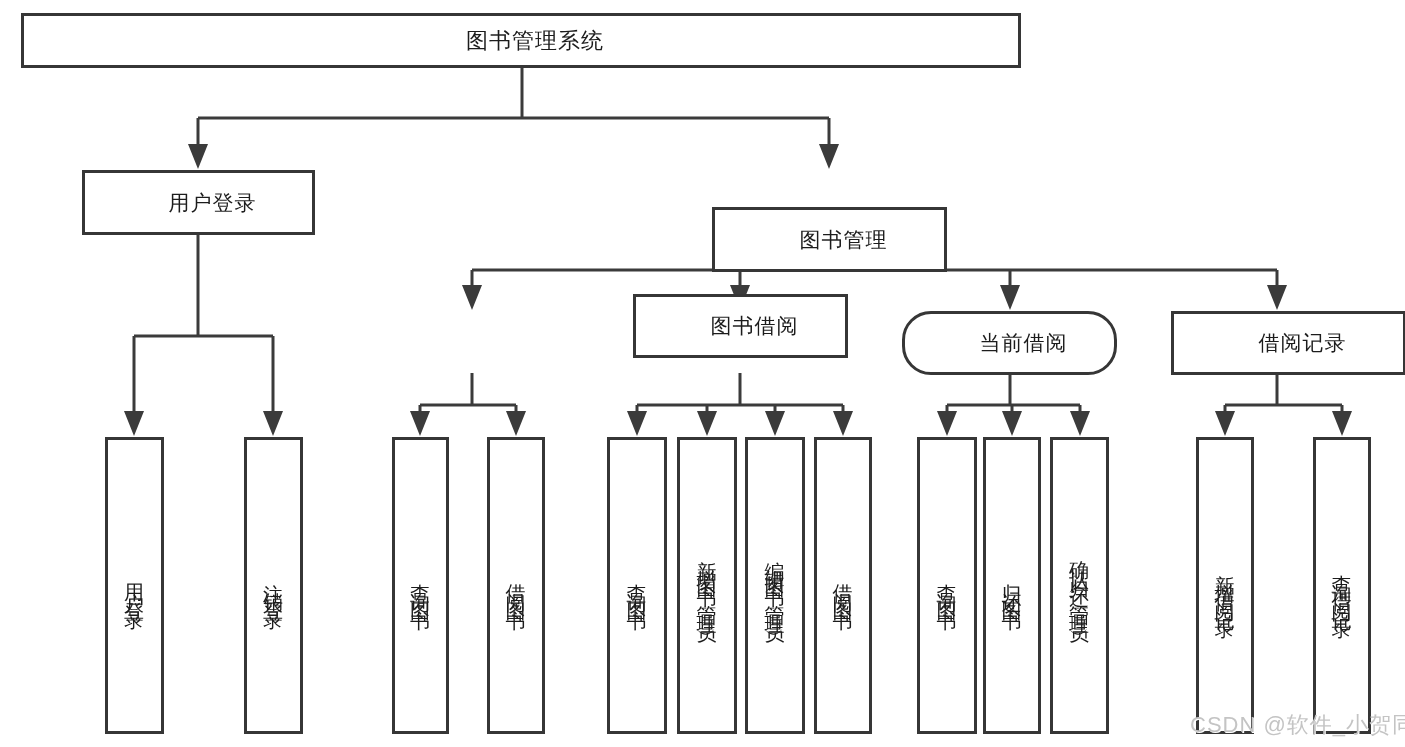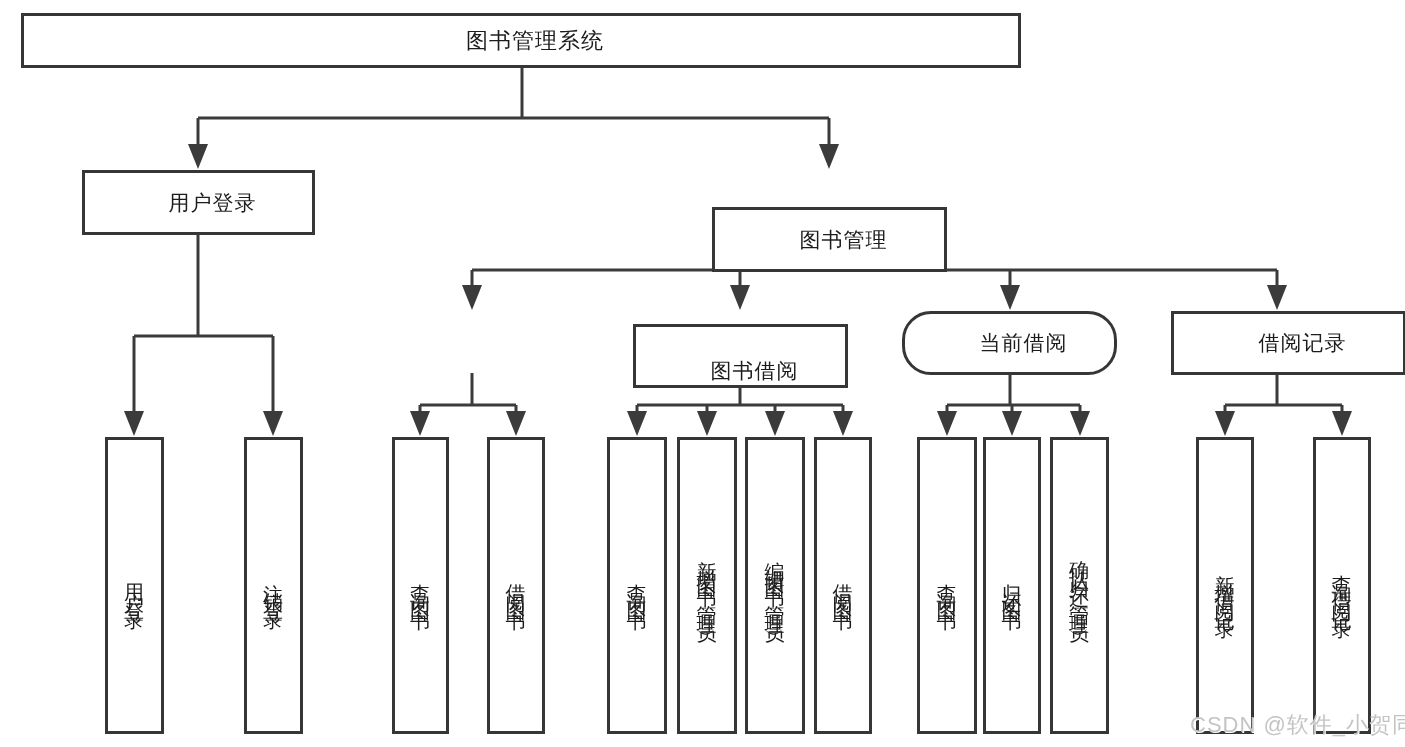--- a/index.html
+++ b/index.html
@@ -126,21 +126,21 @@
     <span>图书管理系统</span>
   </div>
 
   <div class="box hbox" style="left:82px; top:170px; width:233px; height:65px;">
     <span>用户登录</span>
   </div>
   <div class="box hbox" style="left:712px; top:170px; width:235px; height:65px;margin-top:37px;">
     <span>图书管理</span>
   </div>
 
-  <div class="box hbox" style="left:633px; top:324px; width:215px; height:64px;align-items:flex-end;">
+  <div class="box hbox" style="left:633px; top:294px; width:215px; height:64px;">
     <span>图书借阅</span>
   </div>
   <div class="box hbox" style="left:902px; top:311px; width:215px; height:64px;border-radius:29px;">
     <span>当前借阅</span>
   </div>
   <div class="box hbox" style="left:1171px; top:311px; width:235px; height:64px;">
     <span>借阅记录</span>
   </div>
 
   <div class="box vbox" style="left:105px; top:437px; width:59px; height:297px;">

